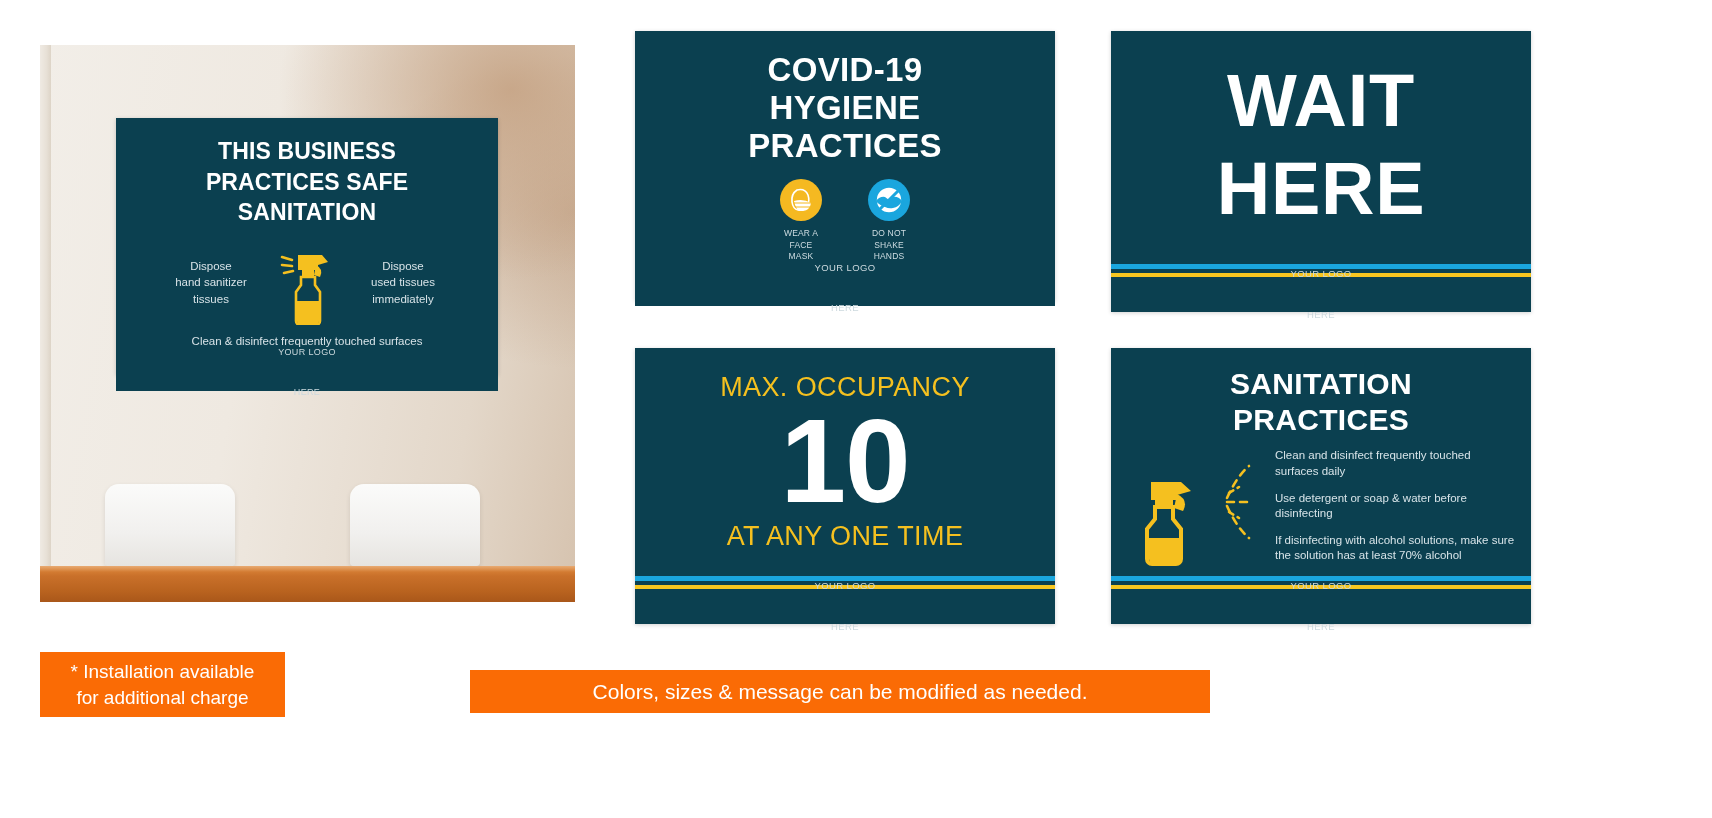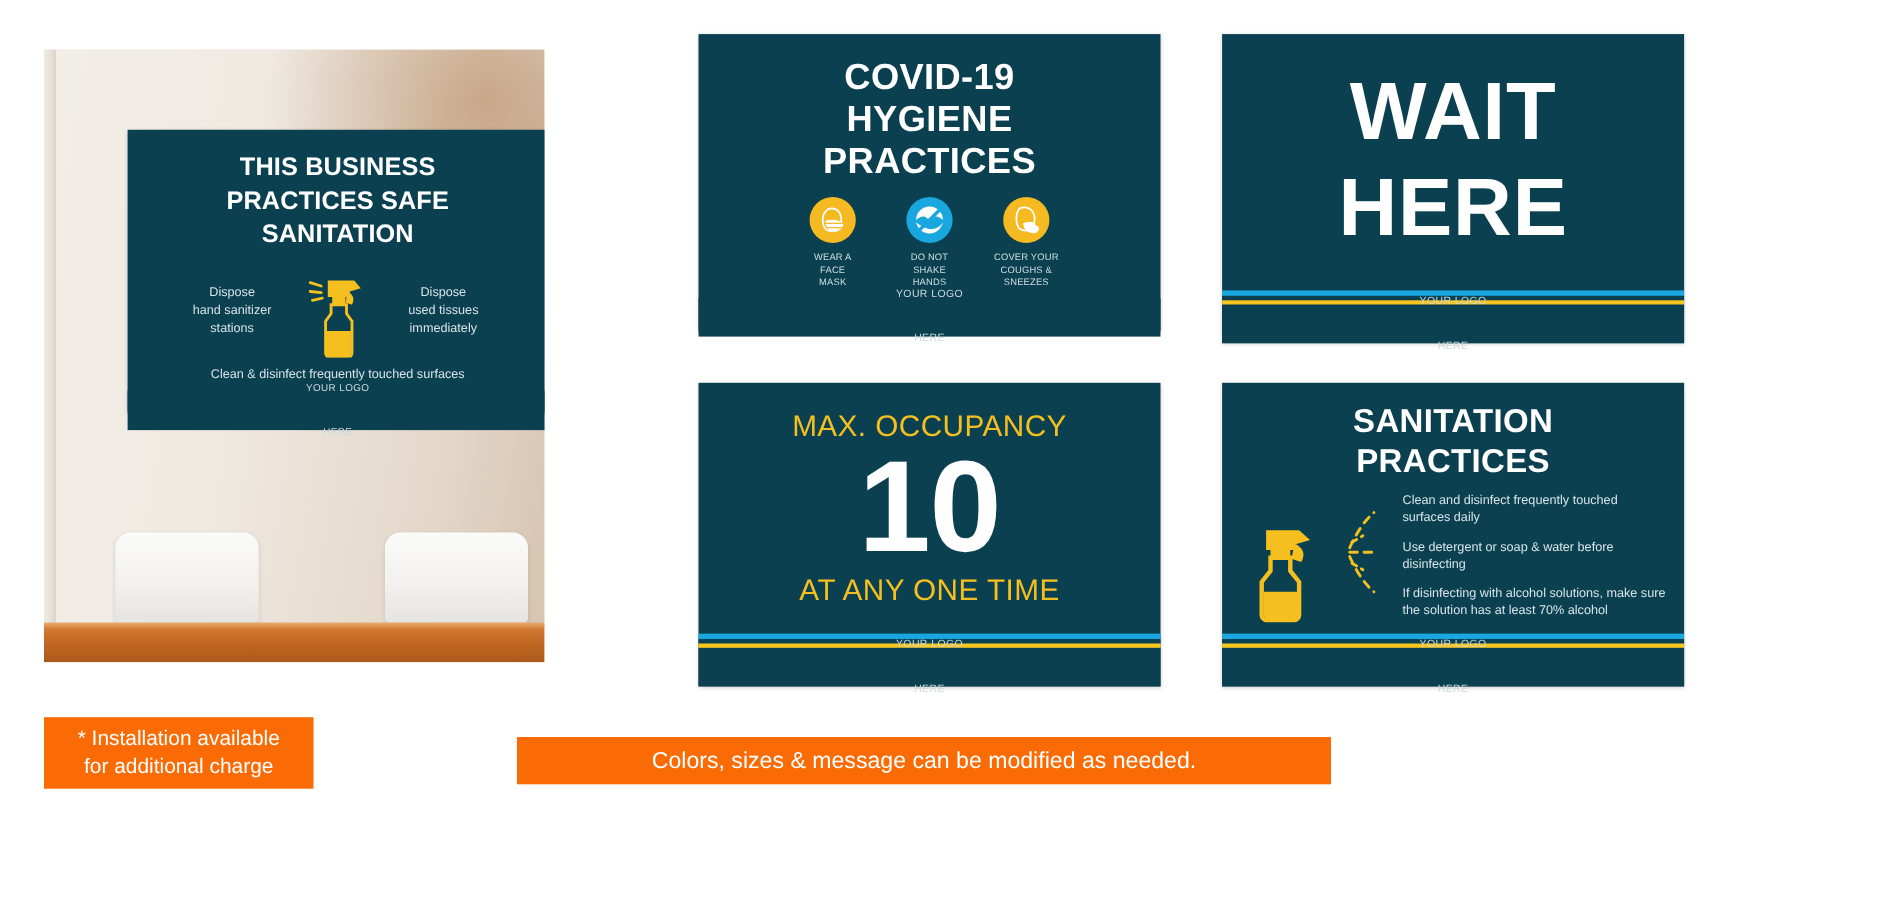--- a/index.html
+++ b/index.html
@@ -8,21 +8,21 @@
     width: 1712px; height: 818px;
     background: #ffffff;
     font-family: "Liberation Sans", sans-serif;
     overflow: hidden;
   }
   .page { position: relative; width: 1712px; height: 818px; background:#fff; }
 
   
   .mockup {
     position: absolute; left: 40px; top: 45px;
-    width: 455px; height: 557px;
+    width: 535px; height: 557px;
     overflow: hidden;
     background:
       linear-gradient(180deg, #efeae2 0%, #e9e3da 45%, #e6dfd6 100%);
   }
   .wall-warm {
     position:absolute; left:0; top:0; width:100%; height:100%;
     background:
       radial-gradient(ellipse 70% 55% at 88% 8%, rgba(196,160,128,.85) 0%, rgba(196,160,128,0) 62%),
       radial-gradient(ellipse 60% 40% at 100% 30%, rgba(186,148,116,.55) 0%, rgba(186,148,116,0) 70%),
       linear-gradient(100deg, #f2eee8 0%, #efe9e1 40%, #e3d7c9 78%, #d6c3af 100%);
@@ -159,21 +159,21 @@
       <div class="sign-body">
         <div class="mock-title">
           <div>THIS BUSINESS</div>
           <div>PRACTICES SAFE</div>
           <div>SANITATION</div>
         </div>
         <div class="mock-mid">
           <div class="mock-col">
             <div>Dispose</div>
             <div>hand sanitizer</div>
-            <div>stations</div>
+            <div>tissues</div>
           </div>
           <div class="mock-bottle">
             <svg viewBox="0 0 62 84" width="62" height="84" aria-hidden="true">
               <g stroke="#f5c01f" stroke-width="2.6" stroke-linecap="round">
                 <line x1="6" y1="16" x2="16" y2="19"></line>
                 <line x1="6" y1="24" x2="16" y2="25"></line>
                 <line x1="8" y1="32" x2="17" y2="30"></line>
               </g>
               <path d="M22 14 h24 l6 7 -10 3 v5 h-20 z" fill="#f5c01f"></path>
               <path d="M40 24 q8 4 4 12 l-6 -2 z" fill="#f5c01f"></path>
@@ -234,34 +234,20 @@
               <line x1="11" y1="31" x2="31" y2="11" stroke="#1aa6de" stroke-width="3"></line>
             </svg>
           </span>
           <div class="icon-cap">
             <div>DO NOT</div>
             <div>SHAKE</div>
             <div>HANDS</div>
           </div>
         </div>
 
-        <div class="icon-cell">
-          <span class="icon-disc disc-gold">
-            <svg viewBox="0 0 42 42" width="42" height="42" aria-hidden="true">
-              <path d="M16 10 q9 -2 12 6 q2 7 -2 12 q-4 4 -9 2 q-5 -2 -5 -10 q0 -8 4 -10 z" fill="none" stroke="#fff" stroke-width="1.6"></path>
-              <path d="M18 24 q6 -3 11 0 q2 5 -3 8 q-6 2 -8 -8 z" fill="#fff"></path>
-              <path d="M22 28 q5 -4 10 -1 q2 4 -3 6 q-5 1 -7 -5 z" fill="#fff"></path>
-            </svg>
-          </span>
-          <div class="icon-cap">
-            <div>COVER YOUR</div>
-            <div>COUGHS &amp;</div>
-            <div>SNEEZES</div>
-          </div>
-        </div>
 
       </div>
     </div>
     <div class="rule-cyan"></div>
     <div class="rule-gap"></div>
     <div class="rule-gold"></div>
     <div class="sign-foot">
       <div class="logo-line">YOUR LOGO</div>
       <div class="logo-line">HERE</div>
     </div>

